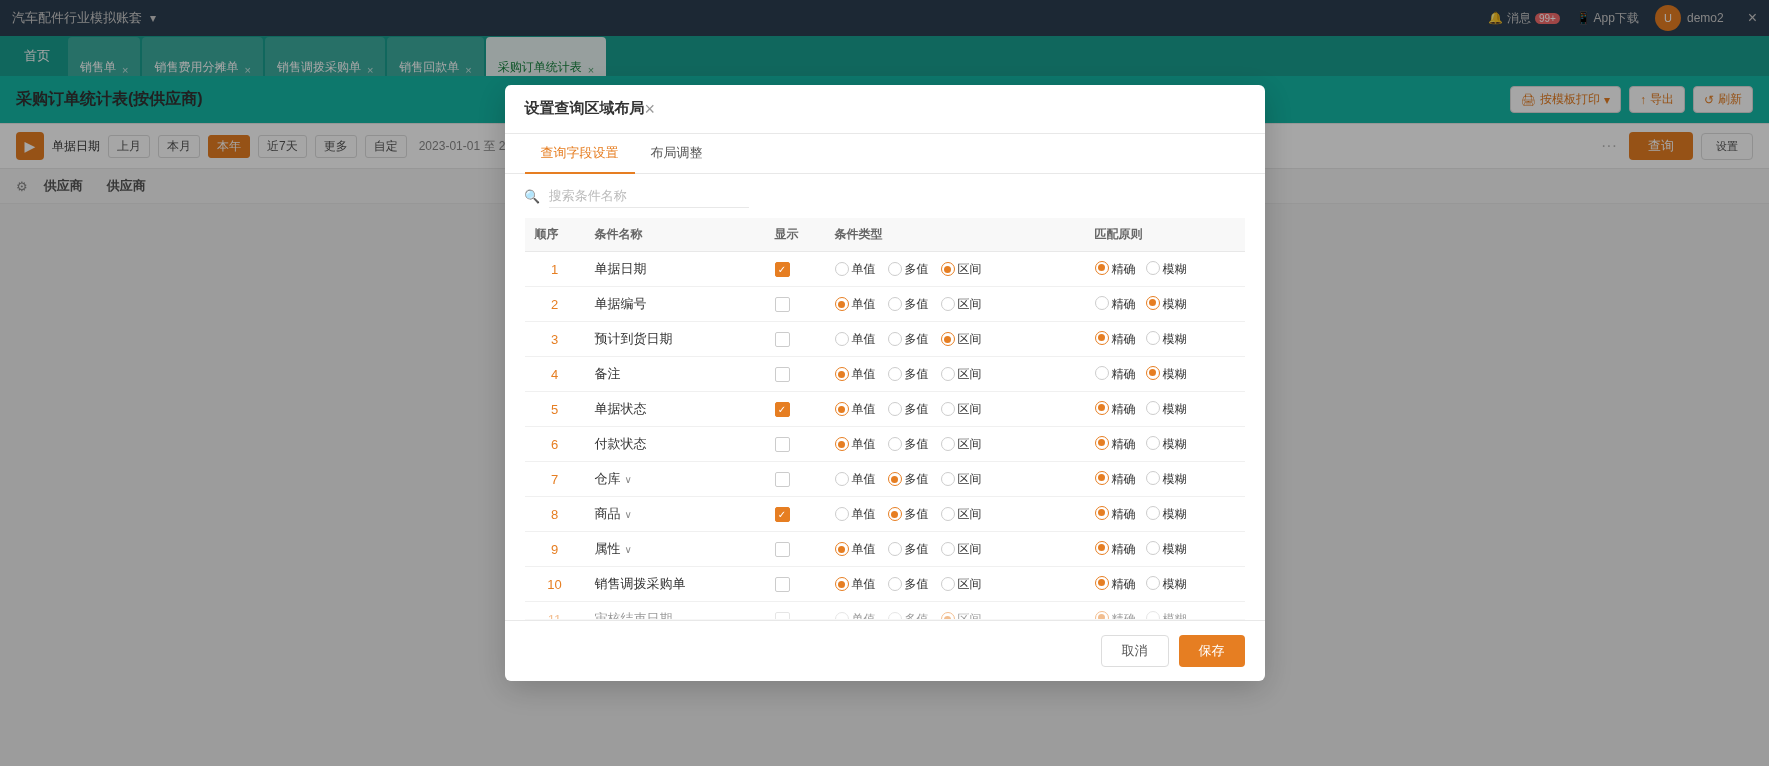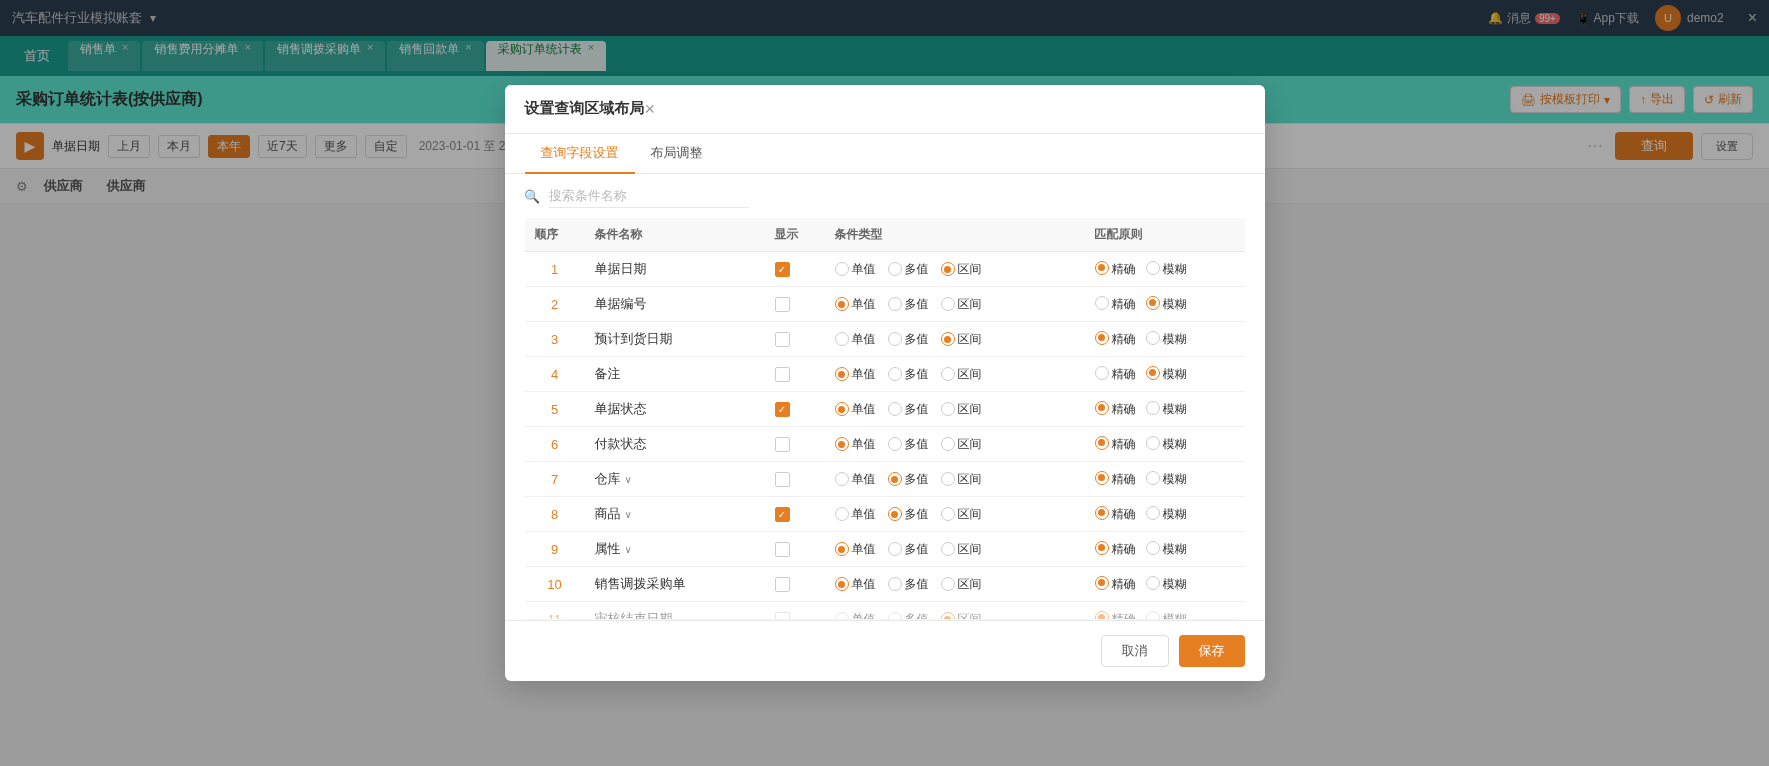--- a/index.html
+++ b/index.html
@@ -55,38 +55,38 @@
       height: 100%;
       display: flex;
       align-items: center;
       cursor: pointer;
       font-size: 13px;
     }
     .nav-tab {
       background: rgba(255,255,255,0.15);
       color: white;
       padding: 0 12px;
-      height: 30px;
-      display: flex;
-      align-items: flex-start;
+      height: 39px;
+      display: flex;
+      align-items: flex-end;
       border-radius: 4px 4px 0 0;
       cursor: pointer;
       font-size: 12px;
       gap: 6px;
     }
     .nav-tab.active {
       background: #e8f5f3;
       color: #15803d;
     }
     .nav-tab-close { font-size: 11px; opacity: 0.7; }
 
     
     .page-header {
       height: 48px;
-      background: #5eead4;
+      background: #14b8a6;
       display: flex;
       align-items: center;
       justify-content: space-between;
       padding: 0 16px;
       border-bottom: 1px solid #e8e8e8;
     }
     .page-title { font-size: 16px; font-weight: bold; color: #333; }
     .page-actions { display: flex; align-items: center; gap: 8px; }
     .btn-print {
       border: 1px solid #ddd;
@@ -438,21 +438,21 @@
     <button class="filter-toggle">▶</button>
     <span class="filter-label">单据日期</span>
     <button class="date-btn">上月</button>
     <button class="date-btn">本月</button>
     <button class="date-btn active">本年</button>
     <button class="date-btn">近7天</button>
     <button class="date-btn">更多</button>
     <button class="date-btn">自定</button>
     <span class="date-range">2023-01-01 至 2023-12-31</span>
     <span style="margin-left:auto; color:#bbb; cursor:pointer; font-size:16px;">···</span>
-    <button style="background:#e67e22; color:white; border:none; border-radius:4px; padding:5px 26px; cursor:pointer; font-size:13px; margin-left:4px;">查询</button>
+    <button style="background:#e67e22; color:white; border:none; border-radius:4px; padding:5px 19px; cursor:pointer; font-size:13px; margin-left:4px;">查询</button>
     <button style="background:white; color:#555; border:1px solid #ddd; border-radius:4px; padding:5px 14px; cursor:pointer; font-size:11px;">设置</button>
   </div>
 
   <div class="table-area">
     <div class="table-header-row">
       <span class="gear-icon">⚙</span>
       <span class="col-header">供应商</span>
       <span class="col-header">供应商</span>
     </div>
   </div>

